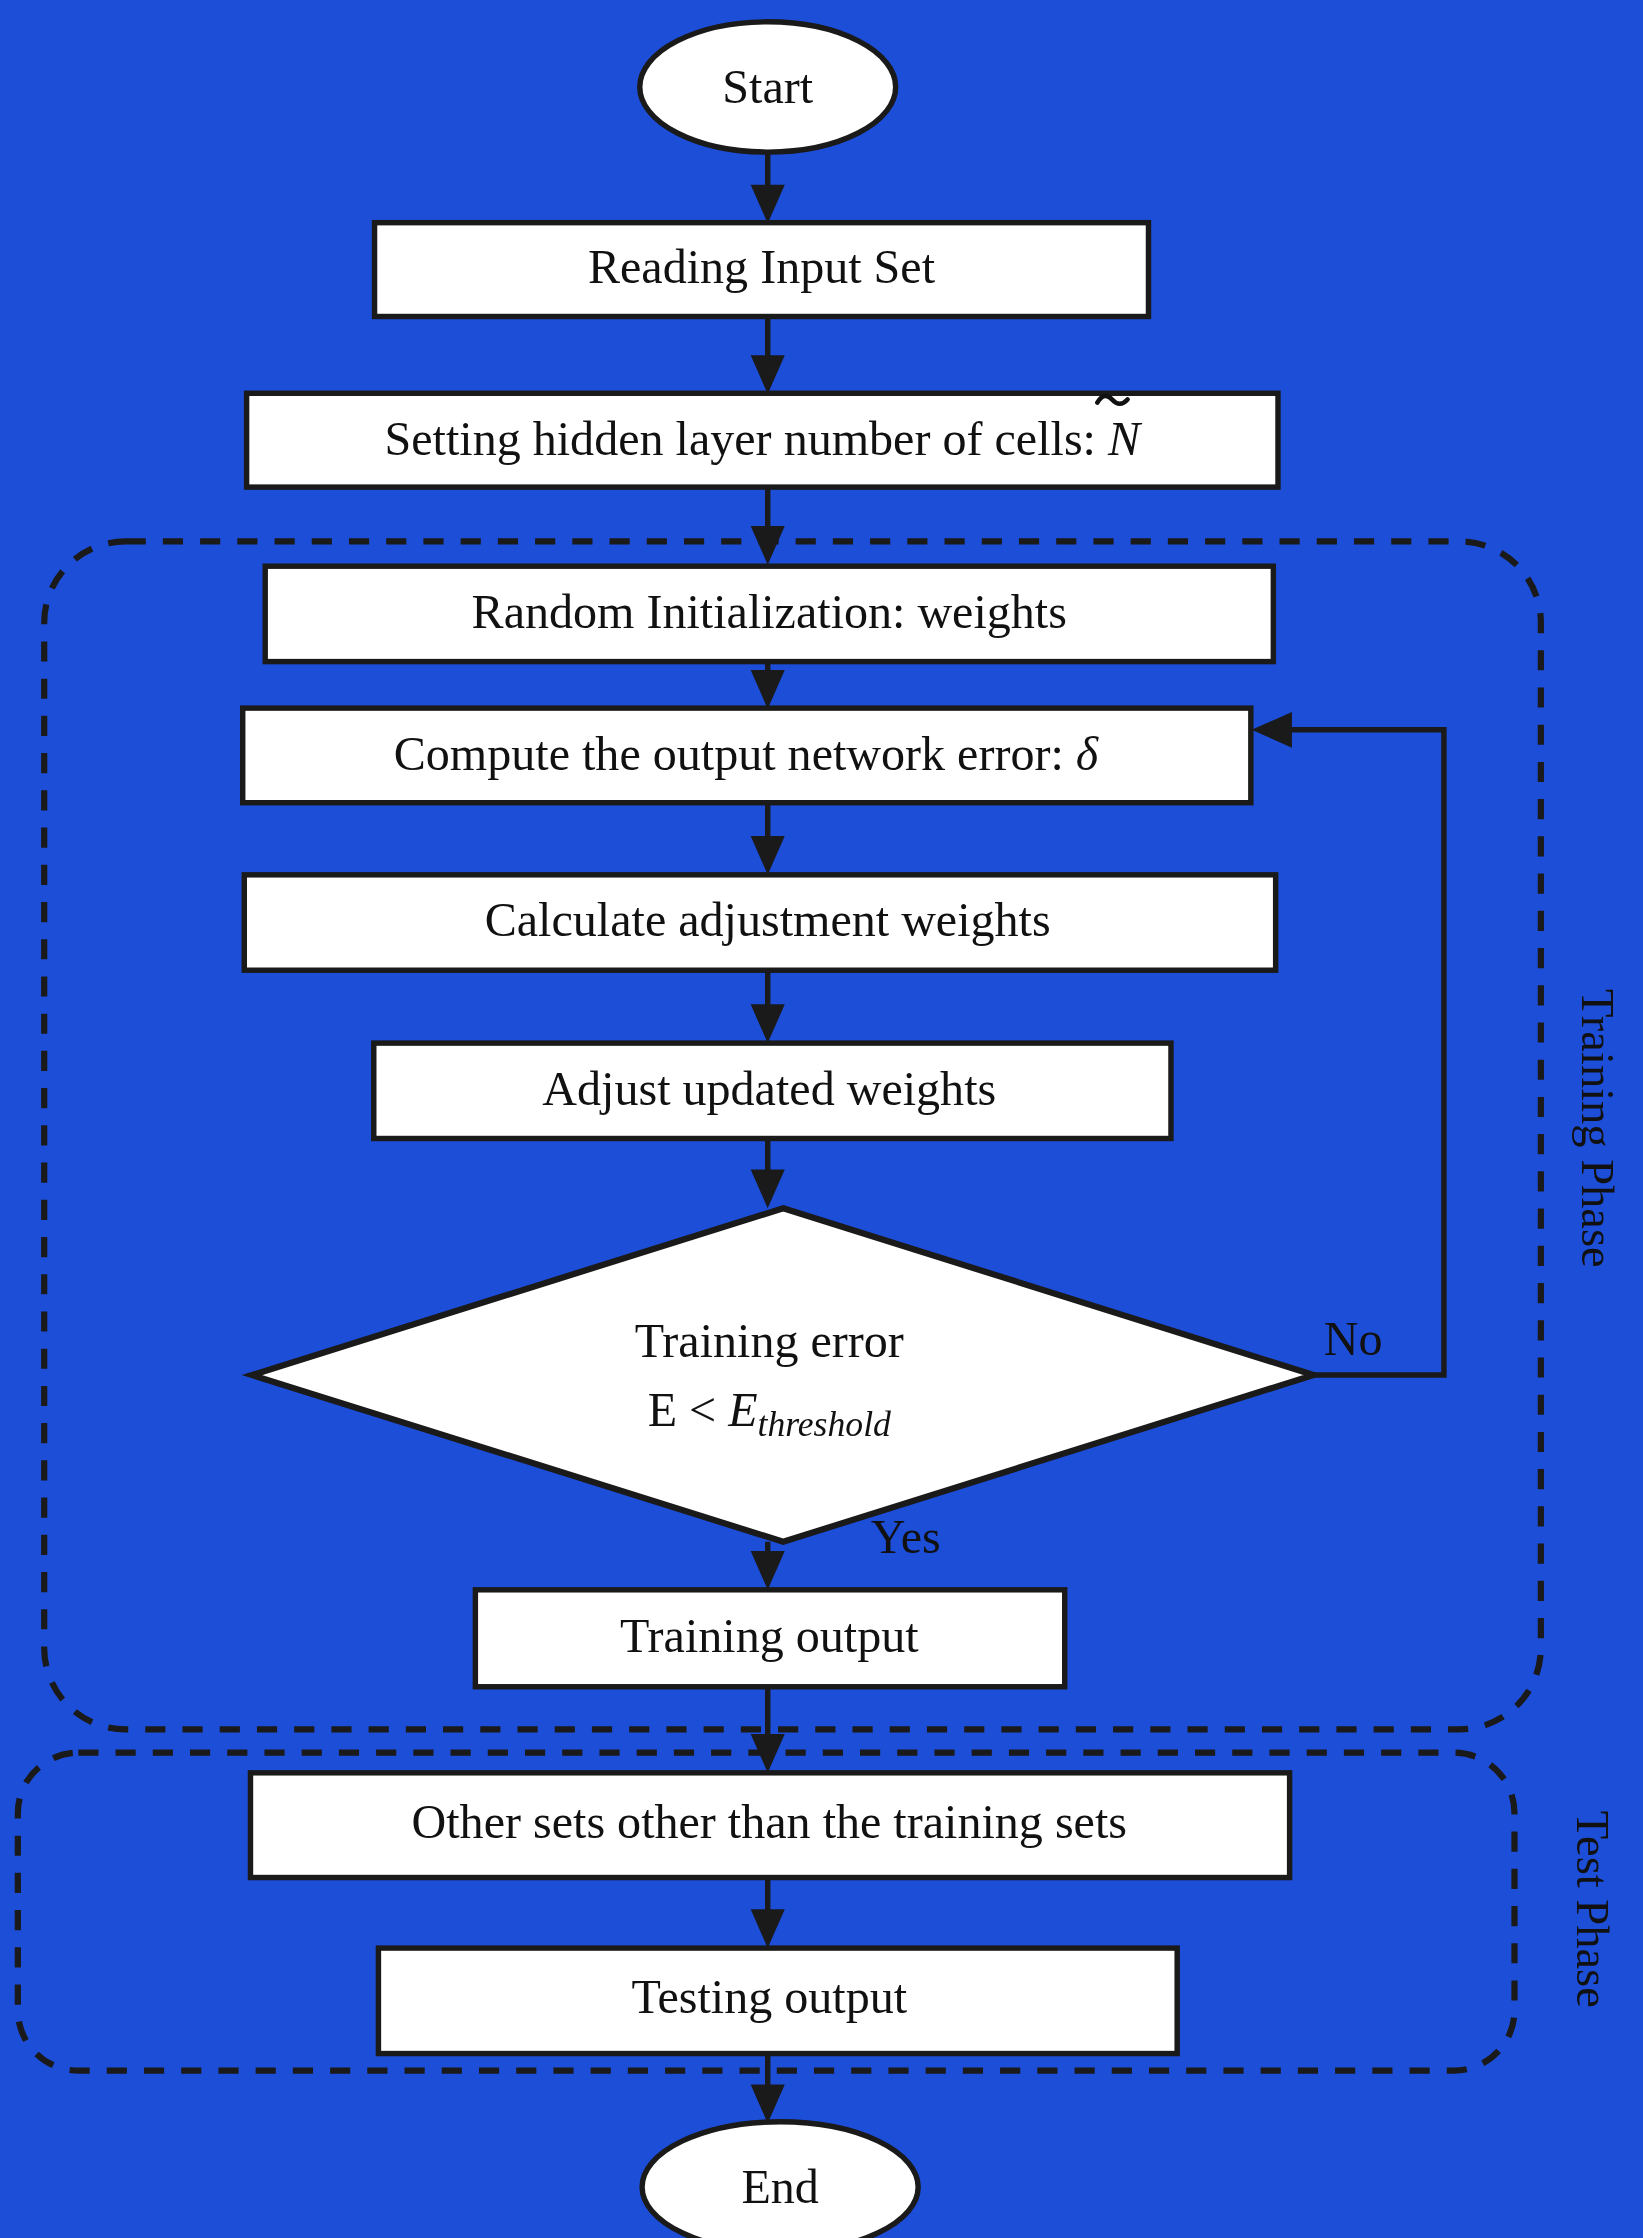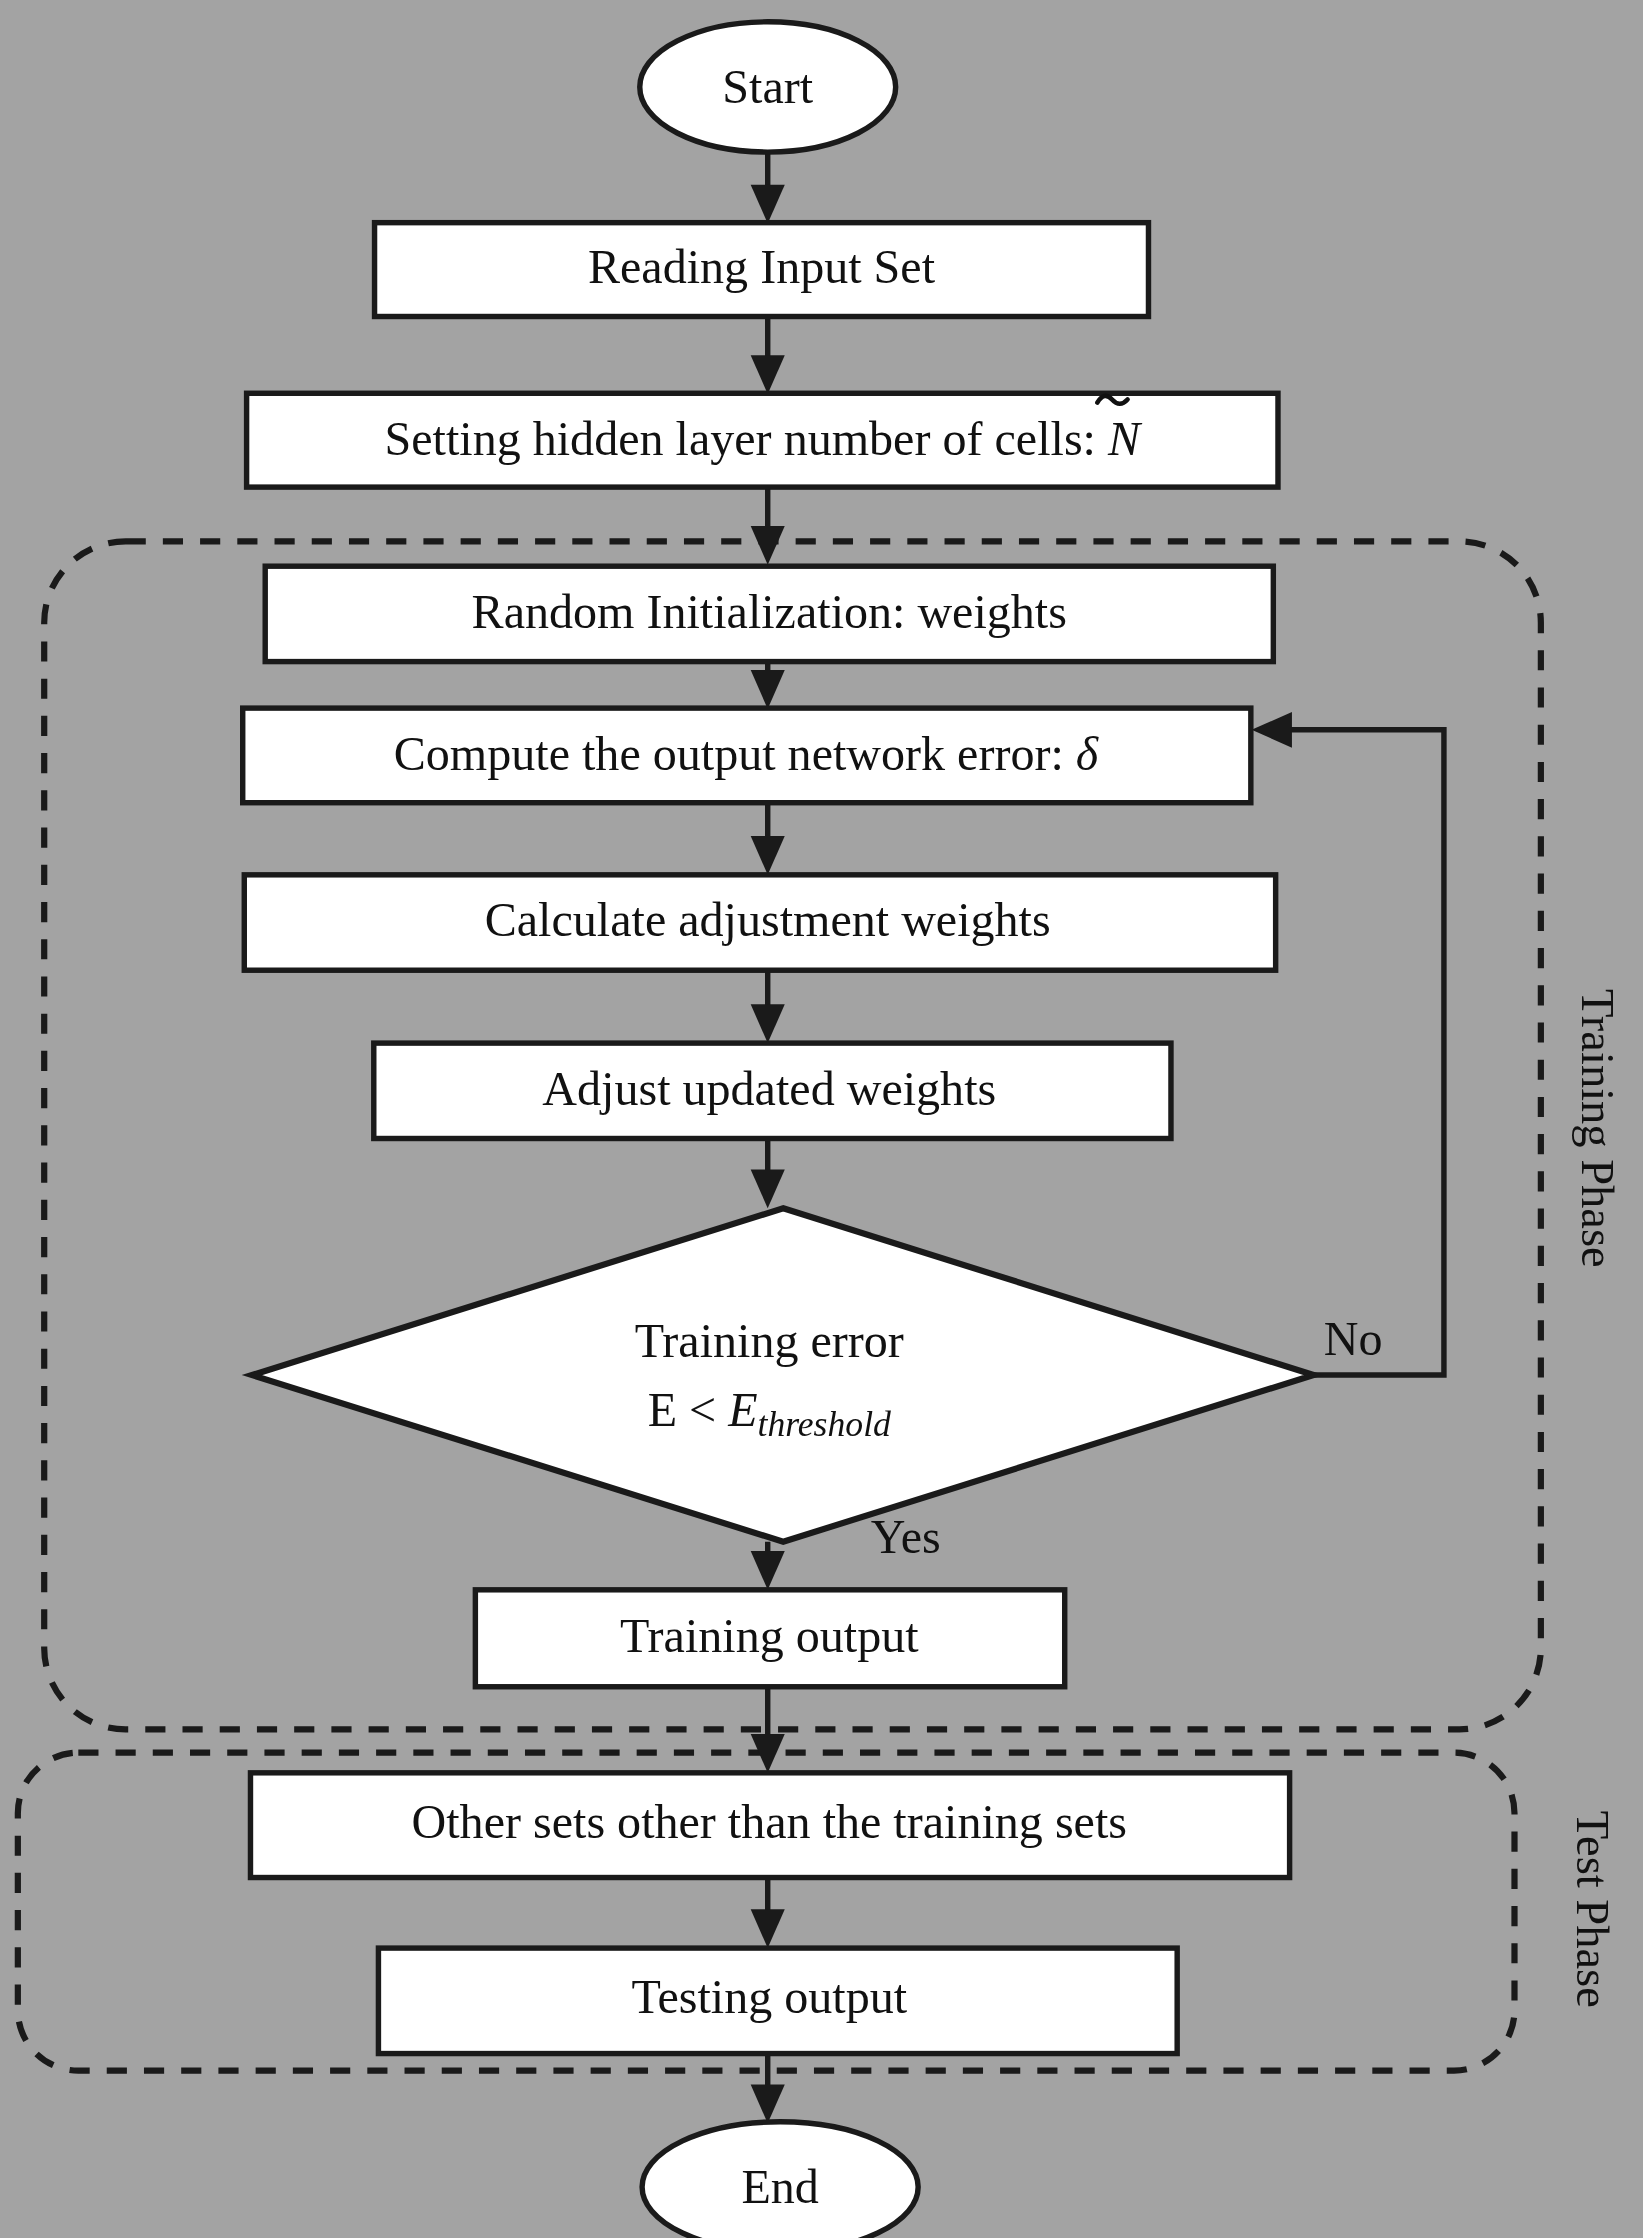--- a/index.html
+++ b/index.html
@@ -4,21 +4,21 @@
 <style>
   html, body {
     margin: 0;
     padding: 0;
     background: #ffffff;
   }
   #page {
     position: relative;
     width: 1644px;
     height: 2239px;
-    background: #a3a3a3;
+    background: #1d4ed8;
     font-family: "Liberation Serif", "DejaVu Serif", serif;
     overflow: hidden;
   }
   #flow {
     position: absolute;
     left: 0;
     top: 0;
     width: 1644px;
     height: 2239px;
   }

